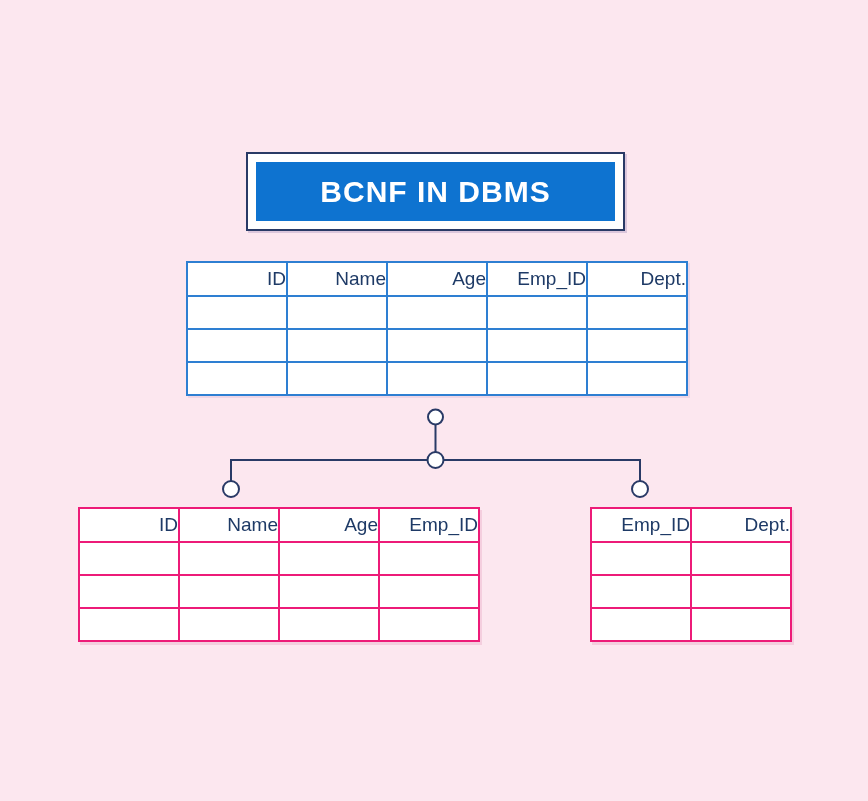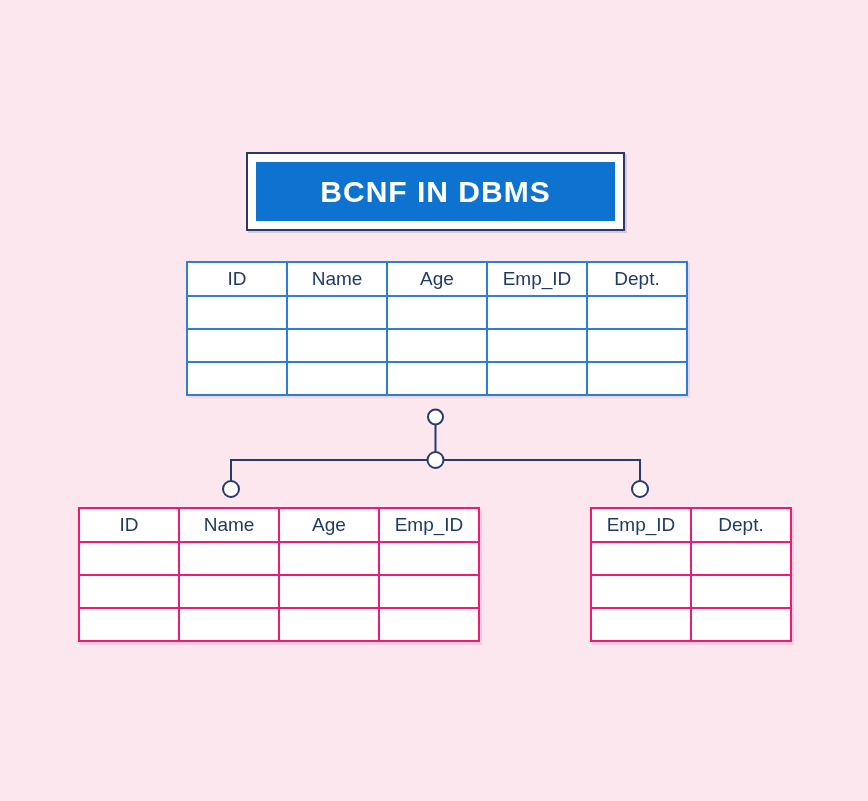--- a/index.html
+++ b/index.html
@@ -48,21 +48,21 @@
     overflow:hidden;white-space:nowrap;
   }
   .blue-table{left:186px;top:261px;box-shadow:2px 2px 0 rgba(180,140,190,0.18);}
   .blue-table td,.blue-table th{border:2px solid var(--blue-border);}
   .pink-table td,.pink-table th{border:2px solid var(--pink-border);}
   .pink-table{box-shadow:2px 3px 0 rgba(220,130,170,0.25);}
   .left-table{left:78px;top:507px;}
   .right-table{left:590px;top:507px;}
   th{height:34px;}
   td{height:33px;}
-  .col-100{width:100px;}
+  .col-100{width:100px;text-align:right;}
 
   
   .connector-svg{position:absolute;left:0;top:0;width:868px;height:801px;pointer-events:none;}
 </style>
 </head>
 <body>
 
 <div class="stage">
 
   <svg class="connector-svg" viewBox="0 0 868 801" xmlns="http://www.w3.org/2000/svg">

